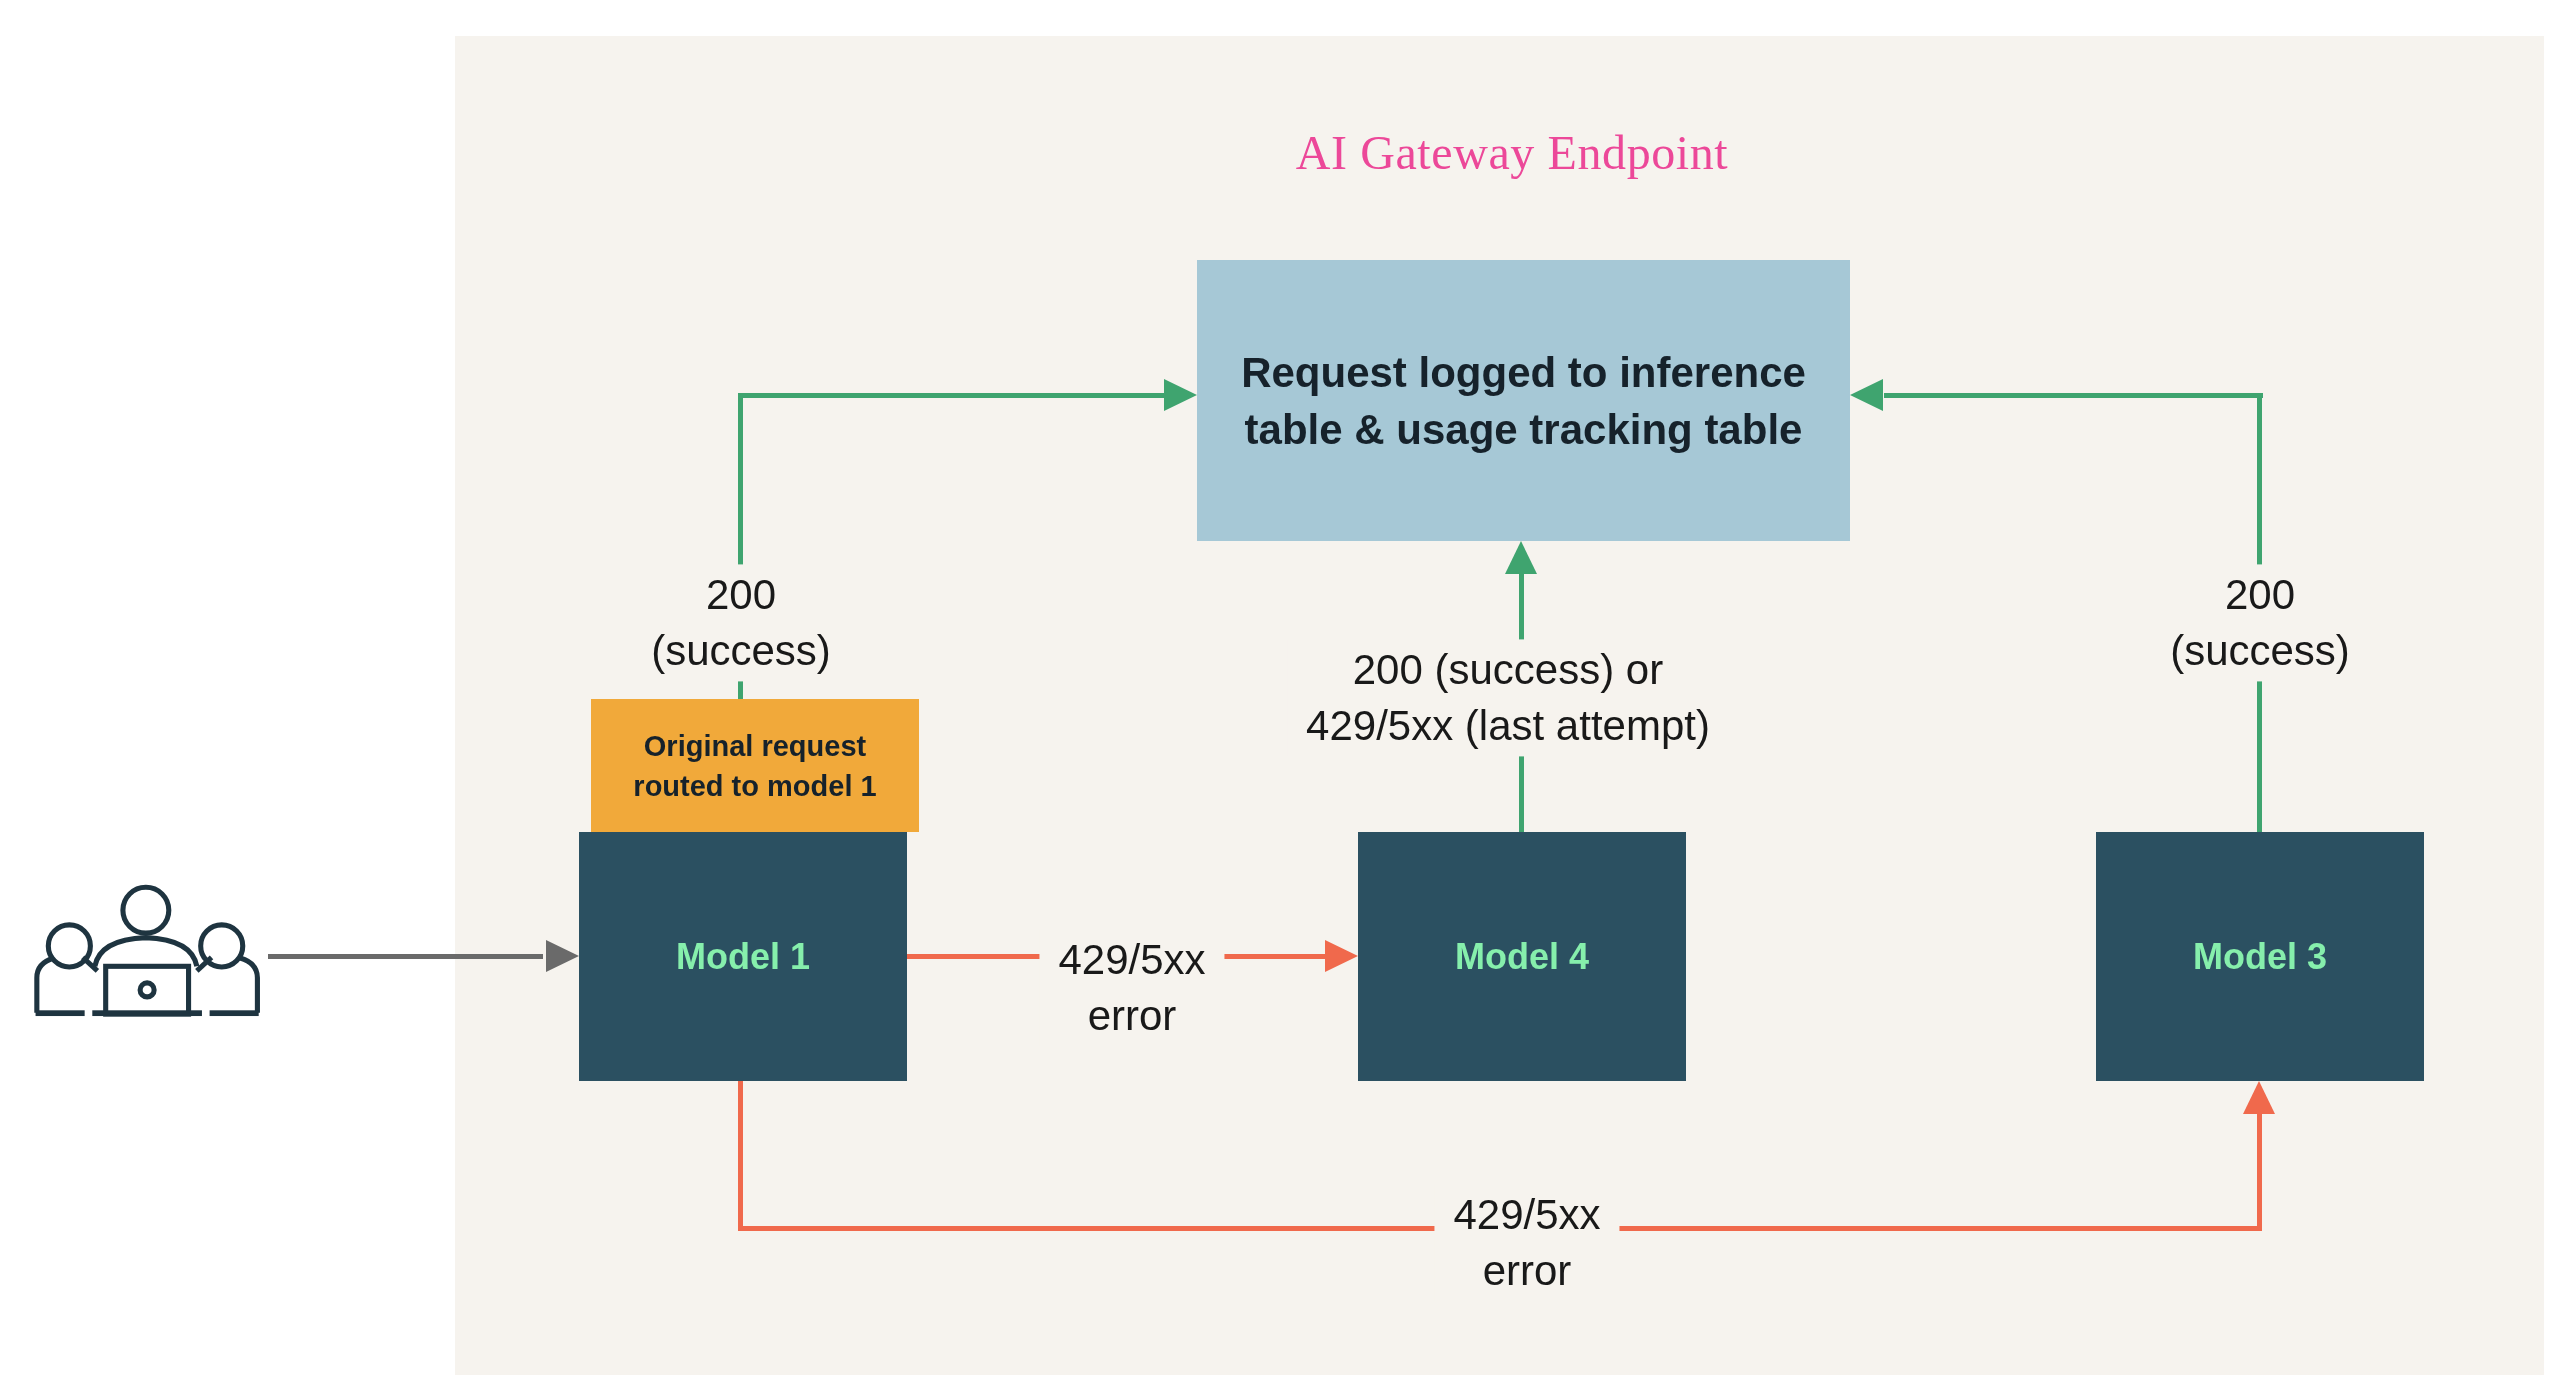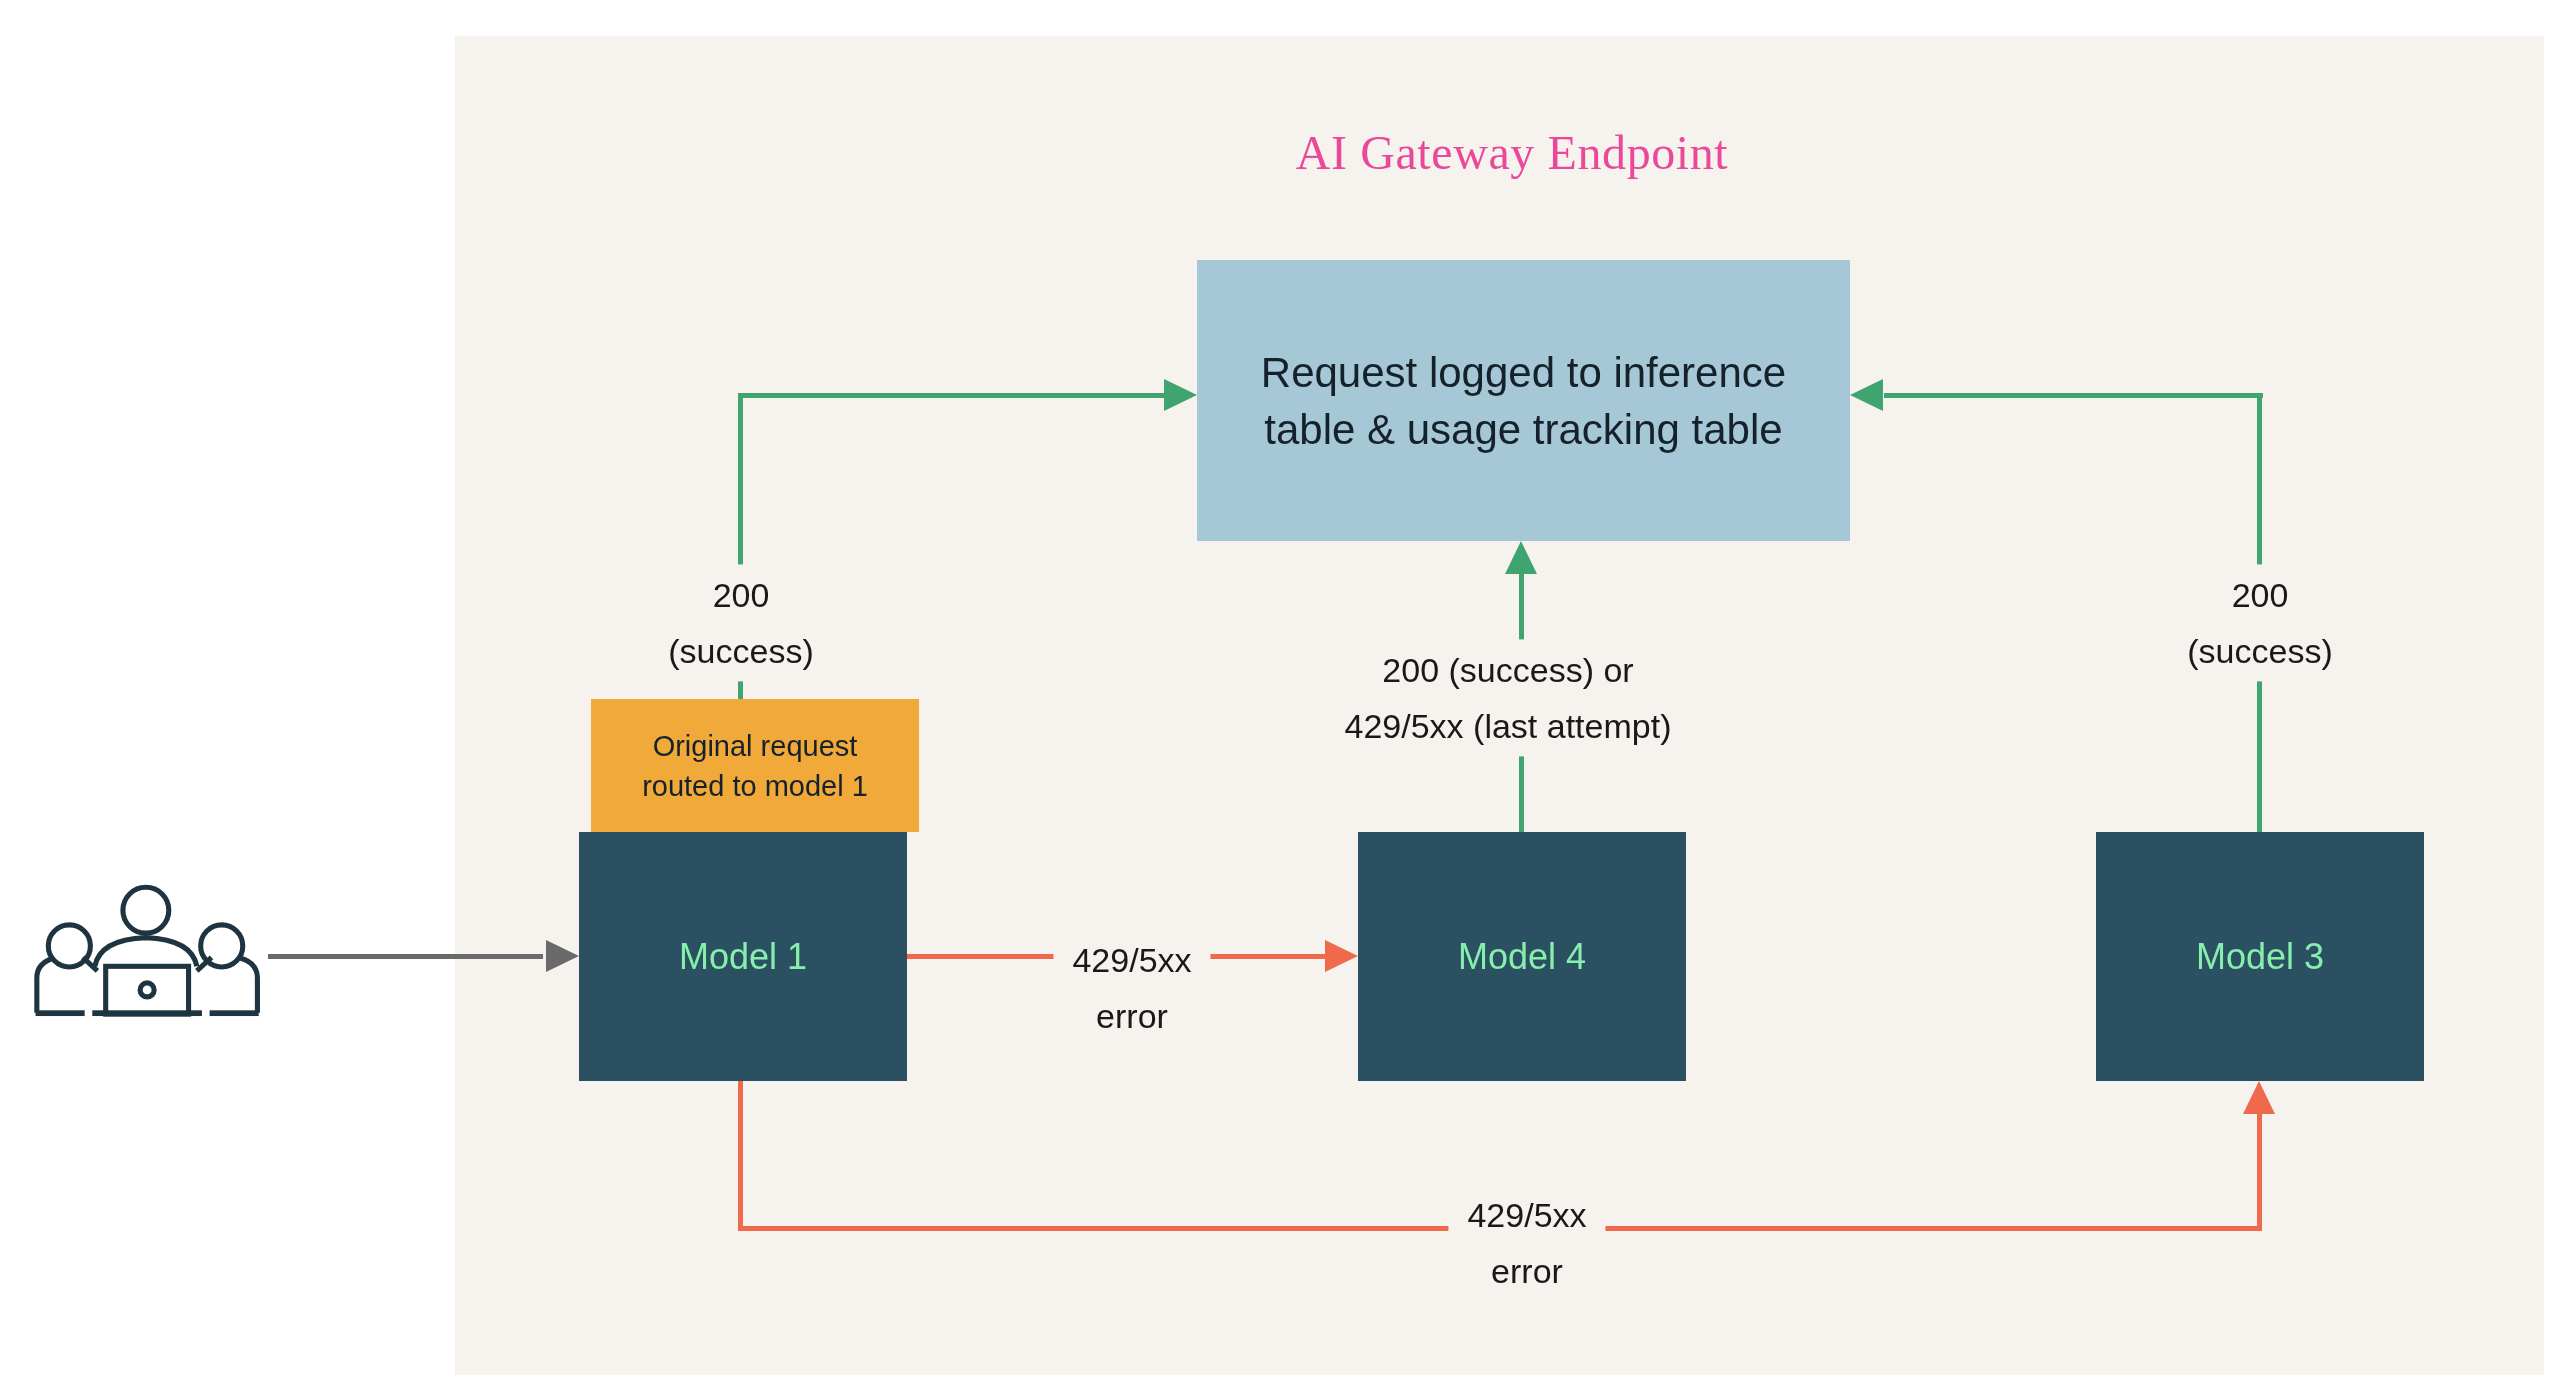--- a/index.html
+++ b/index.html
@@ -33,20 +33,21 @@
     letter-spacing: 0.6px;
     font-family: Liberation Serif, serif;
   }
   .box {
     position: absolute;
     display: flex;
     align-items: center;
     justify-content: center;
     text-align: center;
     white-space: pre-line;
+    font-weight: bold;
   }
   .box-log {
     left: 1197px; top: 260px;
     width: 653px; height: 281px;
     background: #a6c8d6;
     color: #16222b;
     font-size: 42px;
     line-height: 57px;
   }
   .box-note {
@@ -80,21 +81,21 @@
   .ah-up-green    { border-left: 16.6px solid transparent; border-right: 16.6px solid transparent; border-bottom: 33px solid #3fa46f; }
   .ah-right-red   { border-top: 16.6px solid transparent; border-bottom: 16.6px solid transparent; border-left: 33px solid #f0694c; }
   .ah-up-red      { border-left: 16.6px solid transparent; border-right: 16.6px solid transparent; border-bottom: 33px solid #f0694c; }
   .ah-right-gray  { border-top: 16.6px solid transparent; border-bottom: 16.6px solid transparent; border-left: 33px solid #6a6a6a; }
 
   .elabel {
     position: absolute;
     transform: translate(-50%, -50%);
     background: #f6f3ee;
     color: #191919;
-    font-size: 34px;
+    font-size: 42px;
     line-height: 56px;
     text-align: center;
     white-space: pre-line;
     padding: 2.6px 19px;
   }
   .users-icon-svg {
     position: absolute;
     left: 25.5px; top: 880px;
     width: 255px; height: 179px;
   }

